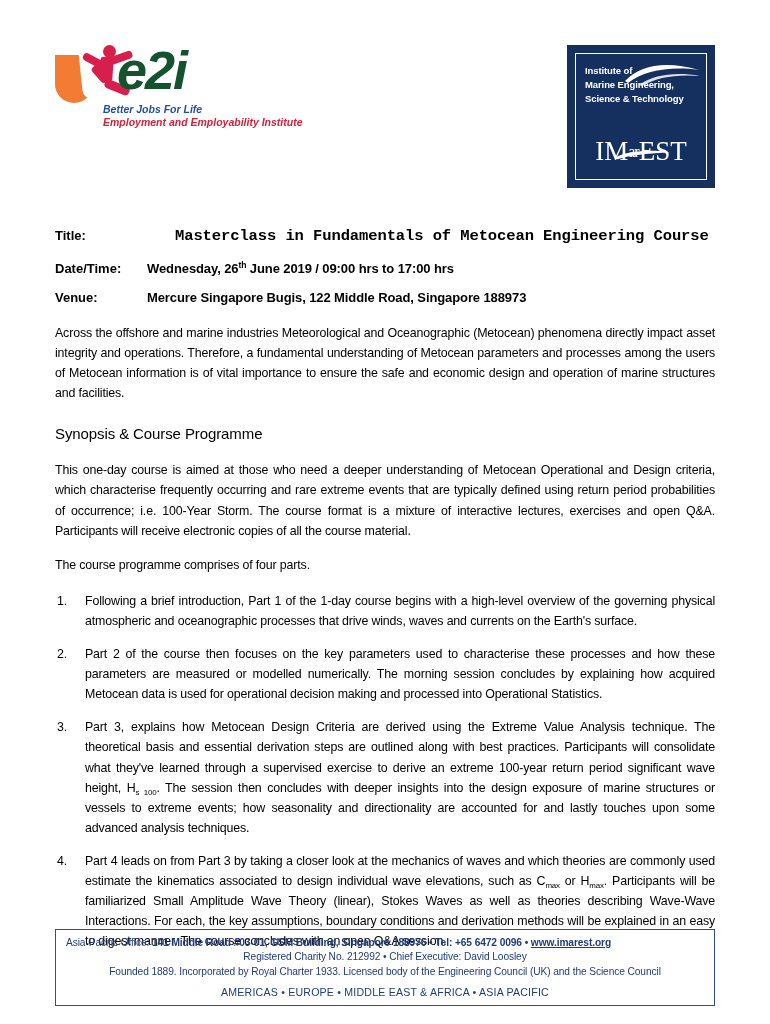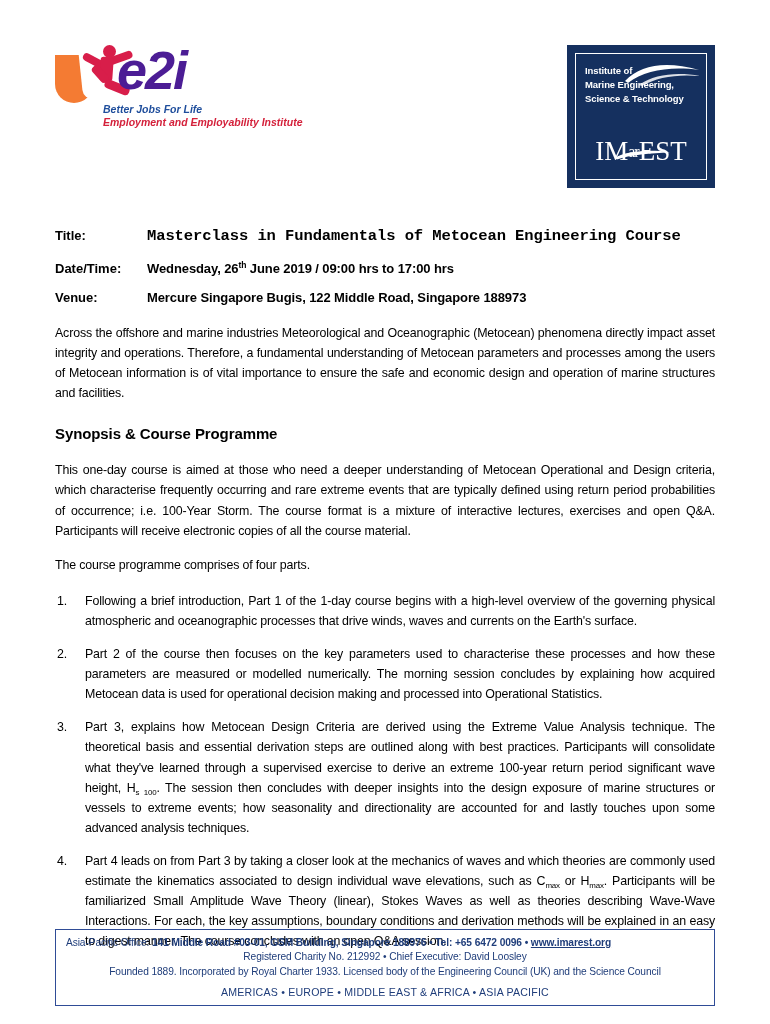--- a/index.html
+++ b/index.html
@@ -134,21 +134,21 @@
     border-radius: 4px;
     transform-origin: left center;
   }
   .e2i-text {
     position: absolute;
     left: 62px;
     top: -2px;
     font-size: 54px;
     font-weight: bold;
     font-style: italic;
-    color: #4c1d95;
+    color: #14532d;
     letter-spacing: -2px;
     line-height: 1;
     font-family: "Liberation Sans", sans-serif;
   }
   .e2i-taglines {
     position: absolute;
     left: 48px;
     top: 58px;
     line-height: 1.25;
   }
@@ -236,20 +236,21 @@
   .title-block {
     margin-top: 22px;
   }
   .title-row {
     display: flex;
     align-items: baseline;
     margin-bottom: 14px;
   }
   .title-row.first {
     margin-bottom: 16px;
+    gap: 28px;
   }
   .title-label {
     width: 92px;
     flex: 0 0 92px;
     font-size: 13px;
     font-weight: bold;
   }
   .title-value-lg {
     font-size: 15.5px;
     font-weight: bold;
@@ -278,21 +279,21 @@
     line-height: 1.62;
     text-align: justify;
     margin: 0 0 14px 0;
     letter-spacing: -0.15px;
   }
   .para.intro {
     margin-top: 18px;
   }
   .section-heading {
     font-size: 15px;
-    font-weight: bold;
+    font-weight: normal;
     margin: 22px 0 18px 0;
     letter-spacing: -0.1px;
   }
   .para.short {
     margin-bottom: 16px;
   }
 
   ol.parts {
     list-style: none;
     margin: 0;

